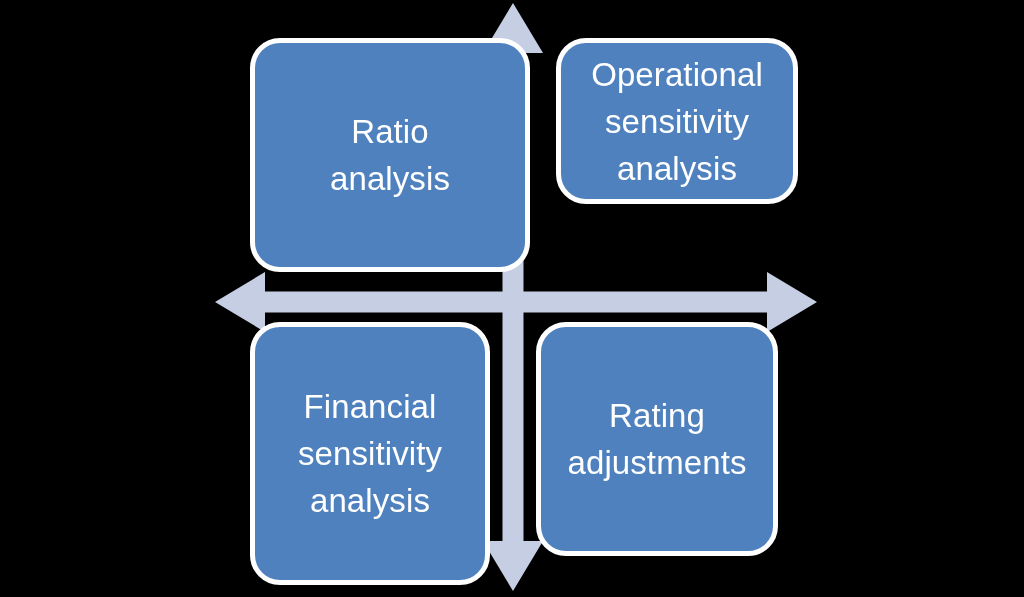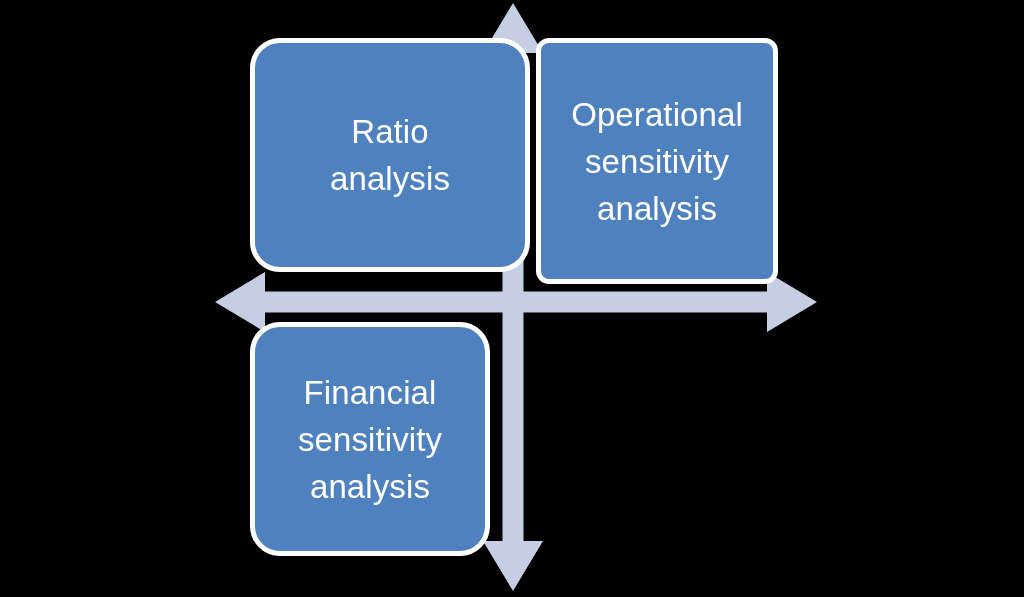--- a/index.html
+++ b/index.html
@@ -43,22 +43,22 @@
     color: #FFFFFF;
     font-size: 33px;
     line-height: 47px;
     text-align: center;
     letter-spacing: 0.1px;
     white-space: pre-line;
     padding: 0 10px;
   }
 
   #box-tl { left: 250px; top: 38px;  width: 280px; height: 234px; }
-  #box-tr { left: 536px; top: 38px;  width: 242px; height: 246px; border-radius: 13px; }
-  #box-bl { left: 250px; top: 322px; width: 240px; height: 234px; }
+  #box-tr { left: 556px; top: 38px;  width: 242px; height: 166px; }
+  #box-bl { left: 250px; top: 322px; width: 240px; height: 263px; }
   #box-br { left: 536px; top: 322px; width: 242px; height: 234px; }
 </style>
 </head>
 <body>
 
 <div id="stage">
 
   <svg class="arrow-layer" viewBox="0 0 1024 597" width="1024" height="597" aria-hidden="true">
 
     <polygon fill="#C6CEE3" points="215,302 265,272 265,291.5 767,291.5 767,272 817,302 767,332 767,312.5 265,312.5 265,332"></polygon>
@@ -76,14 +76,18 @@
 sensitivity
 analysis</div>
   </div>
 
   <div id="box-bl" class="qbox">
     <div class="qbox-label">Financial
 sensitivity
 analysis</div>
   </div>
 
+  <div id="box-br" class="qbox">
+    <div class="qbox-label">Rating
+adjustments</div>
+  </div>
 
 </div>
 
 </body></html>

